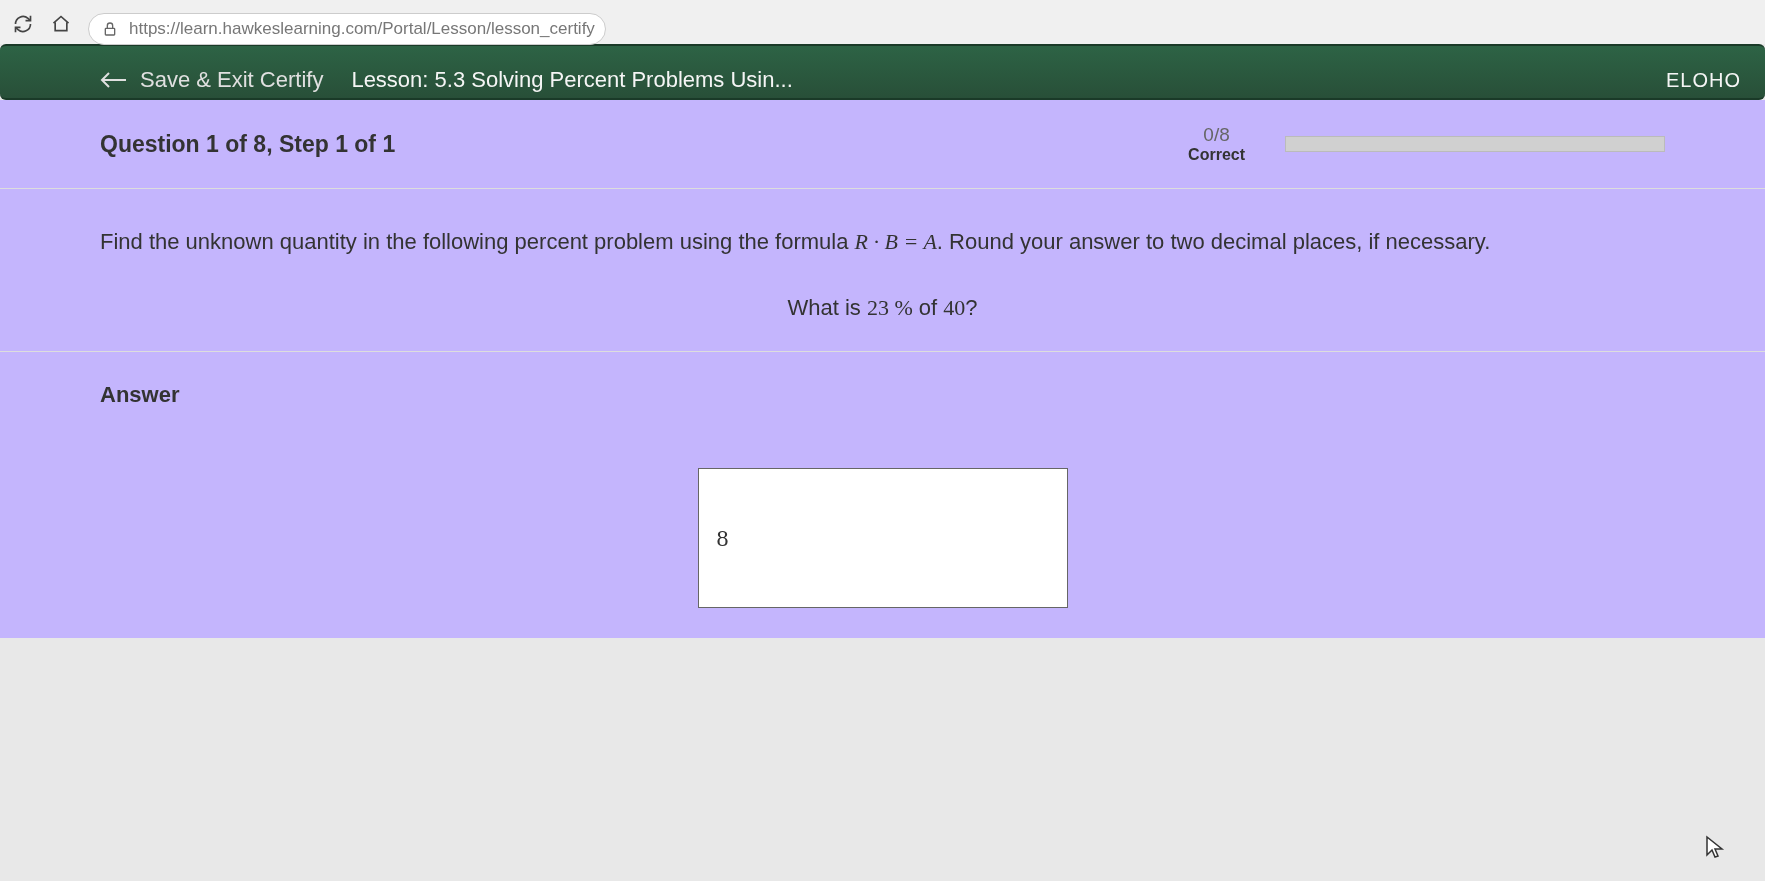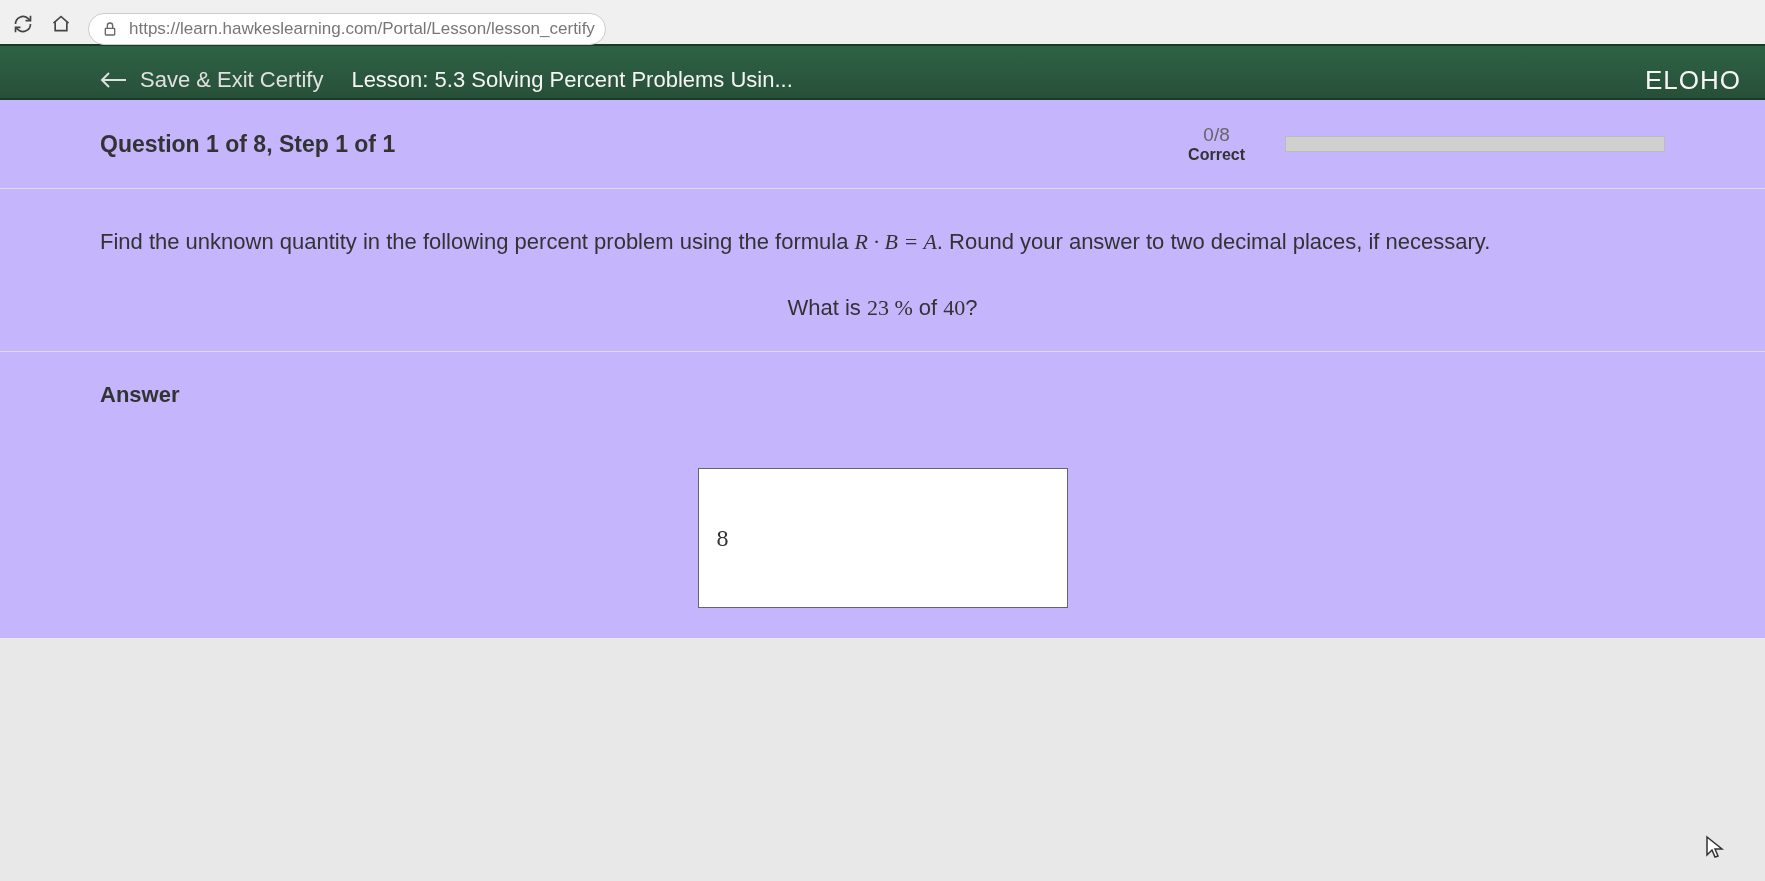--- a/index.html
+++ b/index.html
@@ -47,40 +47,41 @@
       background: #2a5d3f;
       background: linear-gradient(to bottom, #2d6345, #284f38);
       color: #fff;
       display: flex;
       align-items: center;
       padding: 16px 24px 0 100px;
       height: 56px;
       border-top: 2px solid #1a3a28;
       border-bottom: 2px solid #1a3a28;
       justify-content: space-between;
+      border-radius: 6px;
     }
     .header-left {
       display: flex;
       align-items: center;
       gap: 28px;
     }
     .save-exit {
       display: flex;
       align-items: center;
       gap: 12px;
       font-size: 22px;
       color: #e0e0e0;
       cursor: pointer;
     }
     .lesson-title {
       font-size: 22px;
       color: #f5f5f5;
     }
     .user-name {
-      font-size: 26px;
+      font-size: 20px;
       color: #f5f5f5;
       letter-spacing: 1px;
       margin-left: 12px;
     }
     .content {
       background: #c4b5fd;
       padding: 0;
     }
     .question-bar {
       display: flex;

